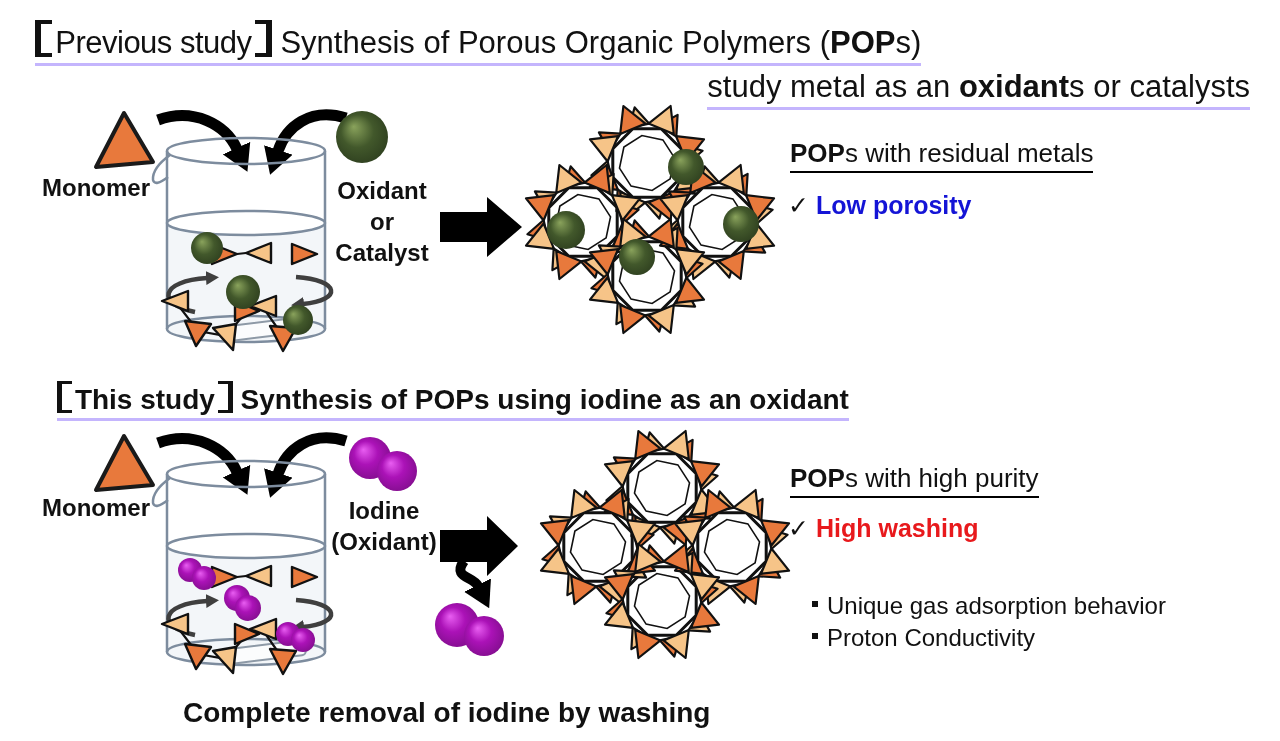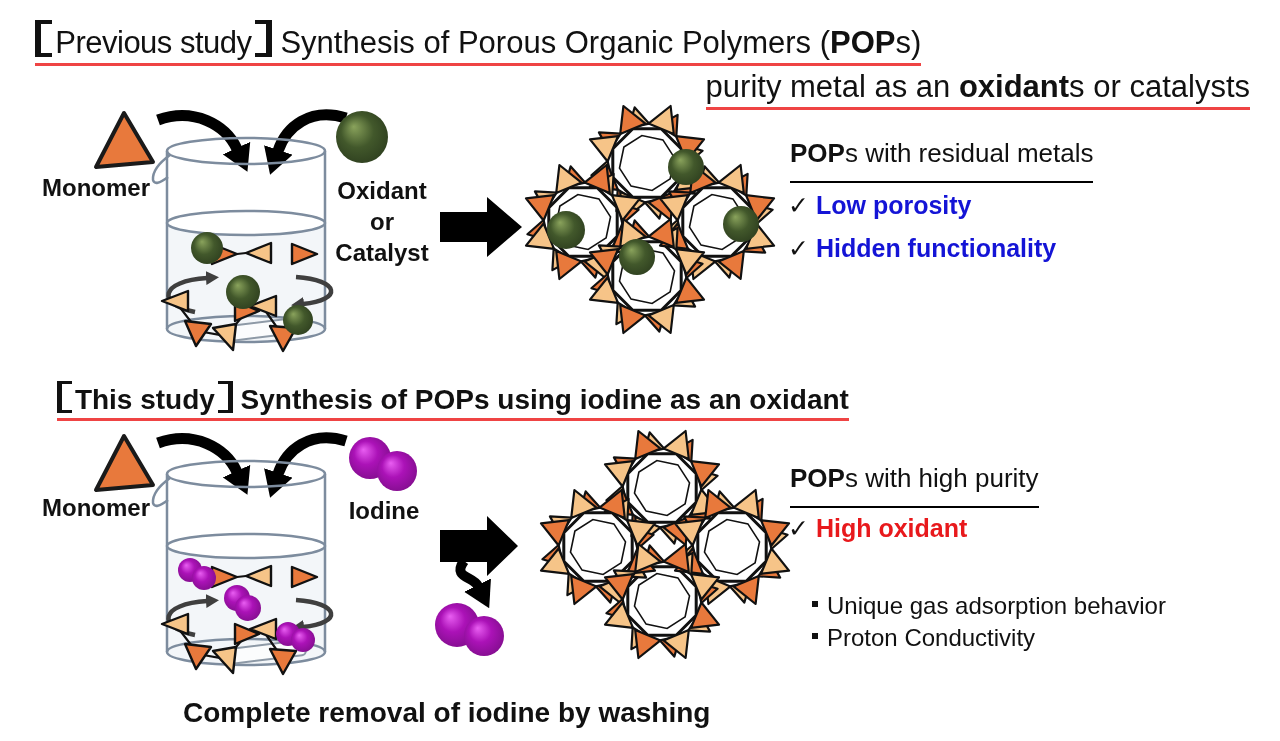--- a/index.html
+++ b/index.html
@@ -1,22 +1,22 @@
 <!DOCTYPE html>
 <html style="--accent-blue: #1414d6; --accent-red: #e8191c; --monomer-orange: #e8793c; --monomer-tan: #f6c488; --metal-green: #42582b; --iodine-purple: #ab12b7; --ink: #111111; --beaker-stroke: #7d8c9e;"><head>
 <meta charset="utf-8">
 <style>
   html,body{margin:0;padding:0;background:#fff;}
   #canvas{position:relative;width:1280px;height:741px;background:#fff;overflow:hidden;
           font-family:"Liberation Sans","DejaVu Sans",sans-serif;color:#111;}
   .abs{position:absolute;}
   svg{overflow:visible;display:block;}
   .t{position:absolute;white-space:nowrap;}
-  .uline{display:inline-block;border-bottom:3px solid #ef4444;padding-bottom:2px;}
-  .hline{display:inline-block;border-bottom:2.5px solid #000;padding-bottom:12px;}
+  .uline{display:inline-block;border-bottom:3px solid #c4b5fd;padding-bottom:2px;}
+  .hline{display:inline-block;border-bottom:2.5px solid #000;padding-bottom:2px;}
   b{font-weight:700;}
   .lb,.rb{display:inline-block;width:.36em;height:.92em;vertical-align:-.13em;}
   .lb{border-left:.2em solid;border-top:.14em solid;border-bottom:.14em solid;margin-right:.1em;}
   .rb{border-right:.2em solid;border-top:.14em solid;border-bottom:.14em solid;margin-left:.1em;}
   .br-label{letter-spacing:-.5px;}
   .lbl{position:absolute;font-weight:700;font-size:24px;white-space:nowrap;}
   .center{text-align:center;}
   .brow{position:absolute;left:788px;white-space:nowrap;}
   .check{font-family:"DejaVu Sans",sans-serif;font-weight:700;font-size:25px;margin-right:7px;}
   .btext{font-weight:700;font-size:25px;}
@@ -33,21 +33,21 @@
 
 <div id="canvas">
 
   <div class="t" style="left:35px;top:20px;font-size:31px;">
     <span class="uline">
       <span class="lb"></span><span class="br-label">Previous study</span><span class="rb"></span><span> Synthesis of Porous Organic Polymers (</span><b>POP</b><span>s)</span>
     </span>
   </div>
   <div class="t" style="right:30px;top:69px;font-size:31px;">
     <span class="uline">
-      <span>purity metal as an </span><b>oxidant</b><span>s or catalysts</span>
+      <span>study metal as an </span><b>oxidant</b><span>s or catalysts</span>
     </span>
   </div>
 
   <svg id="scene-prev" class="abs" style="left:40px;top:105px;" width="500" height="260" viewBox="0 0 500 260">
       <defs>
         <radialGradient id="scene-prevG" cx=".5" cy=".5" r=".7" fx=".34" fy=".3">
           <stop offset="0" stop-color="#8aa35c"></stop>
           <stop offset="0.45" stop-color="#42582b"></stop>
           <stop offset="1" stop-color="#26351a"></stop>
         </radialGradient>
@@ -188,23 +188,20 @@
       <circle cx="122" cy="145" r="18" fill="url(#net-prevG)"></circle>
       <circle cx="226" cy="112" r="18" fill="url(#net-prevG)"></circle>
     </svg>
 
   <div class="heading" style="top:138px;">
     <span class="hline"><b>POP</b><span>s with residual metals</span></span>
   </div>
   <div class="brow" style="top:191px;">
     <span class="check">✓</span><span class="btext blue">Low porosity</span>
   </div>
-  <div class="brow" style="top:234px;">
-    <span class="check">✓</span><span class="btext blue">Hidden functionality</span>
-  </div>
 
   <div class="t" style="left:57px;top:381px;font-size:28px;font-weight:700;">
     <span class="uline">
       <span class="lb"></span><span>This study</span><span class="rb"></span><span> Synthesis of POPs using iodine as an oxidant</span>
     </span>
   </div>
 
   <svg id="scene-cur" class="abs" style="left:40px;top:428px;" width="500" height="260" viewBox="0 0 500 260">
       <defs>
         <radialGradient id="scene-curG" cx=".5" cy=".5" r=".7" fx=".34" fy=".3">
@@ -260,20 +257,21 @@
       <circle cx="263" cy="212" r="12" fill="url(#scene-curP)"></circle>
       <polygon points="400,102 447,102 447,88 478,118 447,148 447,134 400,134" fill="#000"></polygon>
       <path d="M424,133 C412,150 433,148 438,158" stroke="#000" stroke-width="10" fill="none" marker-end="url(#scene-curA)"></path>
       <circle cx="417" cy="197" r="22" fill="url(#scene-curP)"></circle>
       <circle cx="444" cy="208" r="20" fill="url(#scene-curP)"></circle>
     </svg>
 
   <div class="lbl" style="left:42px;top:494px;">Monomer</div>
   <div class="lbl center" style="left:322px;top:495px;width:124px;line-height:31px;">
     <div>Iodine</div>
+    <div>(Oxidant)</div>
   </div>
 
   <svg id="net-cur" class="abs" style="left:530px;top:437px;" width="280" height="210" viewBox="0 0 280 210">
       <defs>
         <radialGradient id="net-curG" cx=".5" cy=".5" r=".7" fx=".34" fy=".3">
           <stop offset="0" stop-color="#8aa35c"></stop>
           <stop offset="0.45" stop-color="#42582b"></stop>
           <stop offset="1" stop-color="#26351a"></stop>
         </radialGradient>
       </defs>
@@ -348,21 +346,21 @@
       <polygon points="162.6,115.9 161.3,137.6 143.6,126.3" fill="#f6c488" stroke="#111" stroke-width="2.2" stroke-linejoin="round"></polygon>
       <polygon points="155.6,107.0 158.8,135.0 133.5,124.6" fill="#e8793c" stroke="#111" stroke-width="2.2" stroke-linejoin="round"></polygon>
       <polygon points="187.6,151.7 171.4,166.0 166.8,145.5" fill="#e8793c" stroke="#111" stroke-width="2.2" stroke-linejoin="round"></polygon>
       <polygon points="189.0,140.4 171.4,162.5 161.0,137.2" fill="#f6c488" stroke="#111" stroke-width="2.2" stroke-linejoin="round"></polygon>
     </svg>
 
   <div class="heading" style="top:463px;">
     <span class="hline"><b>POP</b><span>s with high purity</span></span>
   </div>
   <div class="brow" style="top:514px;">
-    <span class="check">✓</span><span class="btext red">High oxidant</span>
+    <span class="check">✓</span><span class="btext red">High washing</span>
   </div>
   <div class="sub" style="top:592px;">
     <span class="sqdot"></span><span>Unique gas adsorption behavior</span>
   </div>
   <div class="sub" style="top:624px;">
     <span class="sqdot"></span><span>Proton Conductivity</span>
   </div>
 
   <div class="caption" style="left:183px;top:684px;margin-top:13px;">Complete removal of iodine by washing</div>
 

